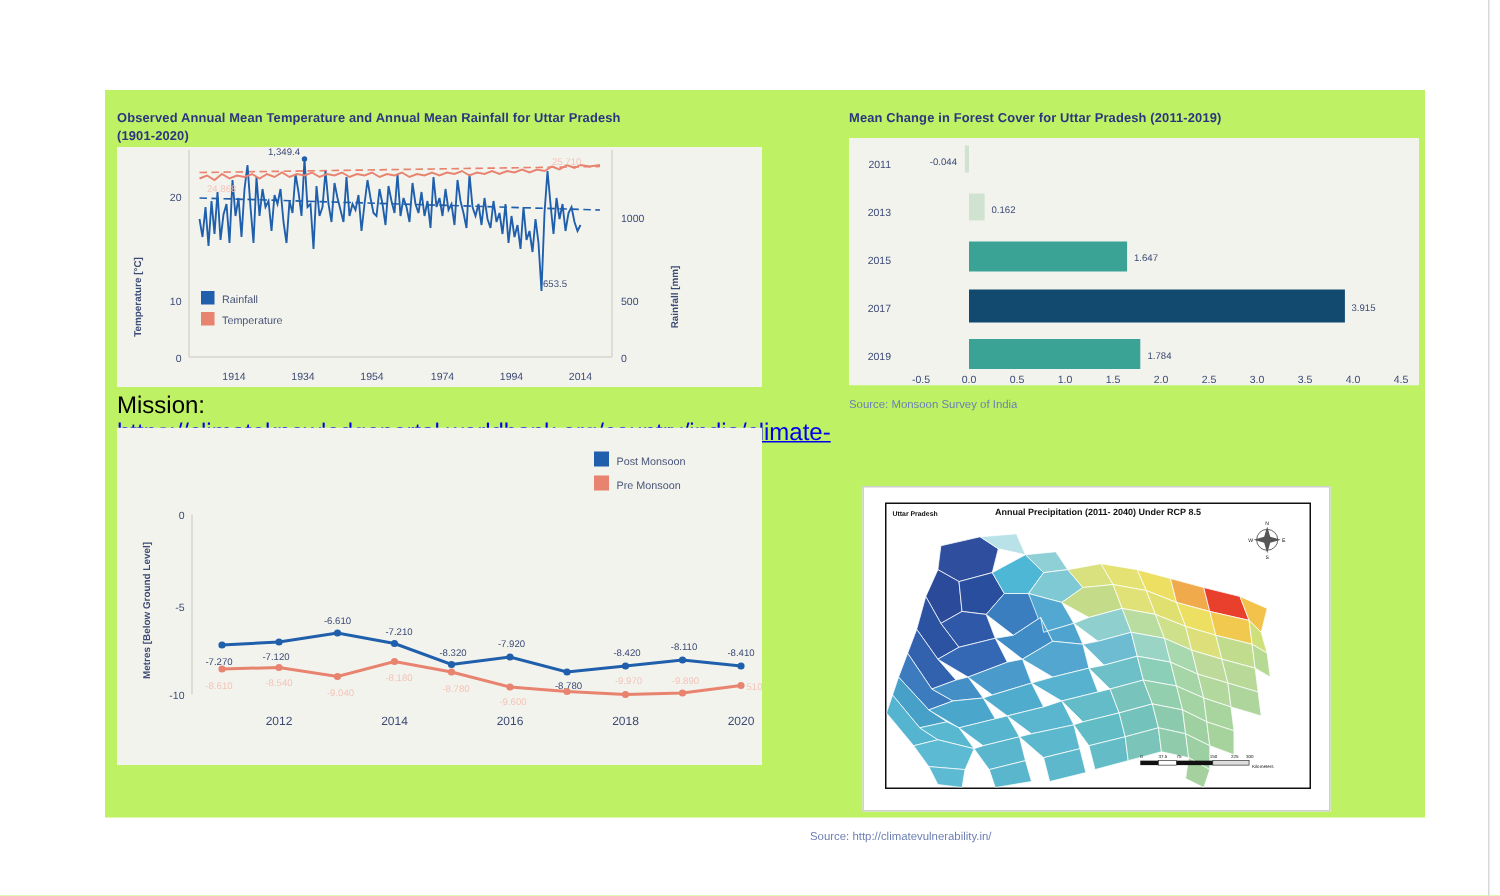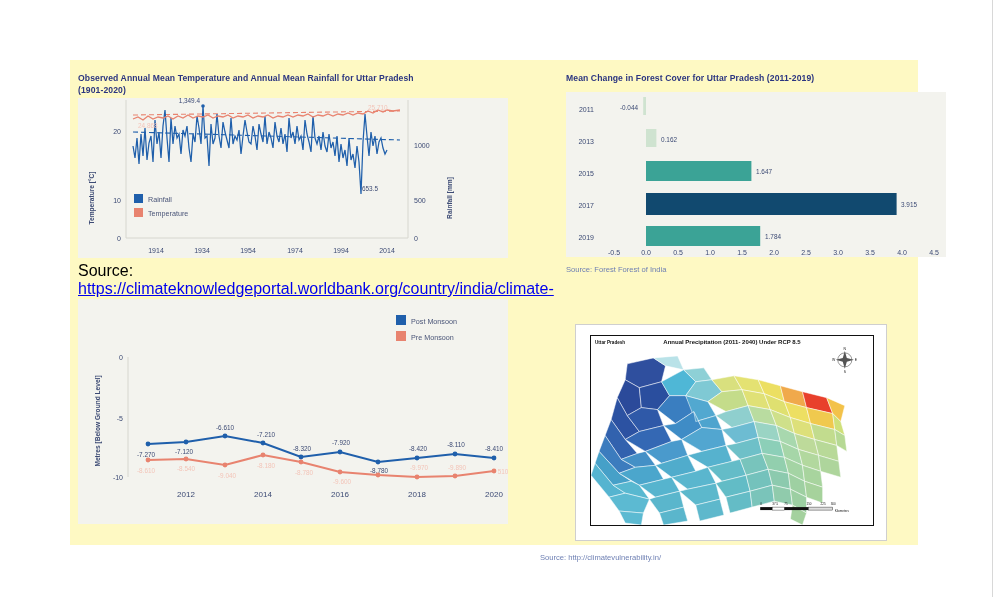--- a/index.html
+++ b/index.html
@@ -2,21 +2,21 @@
 <html><head>
 <meta charset="utf-8">
 <style>
   html,body{margin:0;padding:0;}
   body{
     width:1000px;height:597px;background:#ffffff;
     font-family:"Liberation Sans", sans-serif;
     overflow:hidden;position:relative;
   }
   .page-edge{position:absolute;top:0;left:992px;width:1px;height:597px;background:#d8d8d8;}
-  .board{position:absolute;left:70px;top:60px;width:848px;height:485px;background:#fef9c3;}
+  .board{position:absolute;left:70px;top:60px;width:848px;height:485px;background:#bef264;padding-left:32px;}
 
   
   .panel{position:absolute;}
   .ttl{
     color:#2b3580;font-weight:bold;font-size:8.6px;line-height:12px;
     letter-spacing:.1px;
   }
   .src{color:#6d7fb3;font-size:7.6px;line-height:11px;}
   .axlab{fill:#3c4a74;font-size:7px;font-family:"Liberation Sans",sans-serif;}
   .axttl{fill:#3c4a74;font-size:6.6px;font-weight:bold;font-family:"Liberation Sans",sans-serif;}
@@ -100,21 +100,21 @@
       <text class="dlab" x="60" y="30" fill="#f3c4b8">24.868</text>
       <text class="dlab" x="290" y="12" fill="#f3c4b8">25.710</text>
 
       <rect x="56" y="96" width="9" height="9" fill="#1f5fab"></rect>
       <text class="lgd" x="70" y="104">Rainfall</text>
       <rect x="56" y="110" width="9" height="9" fill="#e8836f"></rect>
       <text class="lgd" x="70" y="118">Temperature</text>
     </svg>
 
     <div class="srcline" style="top:190px;left:0;">
-      <span>Source: </span><a href="#">https://climateknowledgeportal.worldbank.org/country/india/climate-data-historical</a>
+      <span>Mission: </span><a href="#">https://climateknowledgeportal.worldbank.org/country/india/climate-data-historical</a>
     </div>
   </div>
 
   <div class="panel" id="p-forest" style="left:470px;top:12px;width:380px;height:215px;margin-left:26px;">
     <div class="ttl">Mean Change in Forest Cover for Uttar Pradesh (2011-2019)</div>
 
     <svg class="chartbox" style="top:20px;" width="380" height="165" viewBox="0 0 380 165">
       <rect x="0" y="0" width="380" height="165" fill="#f3f3ee"></rect>
 
       <text class="axlab" x="28" y="20" text-anchor="end">2011</text>
@@ -144,24 +144,24 @@
       <text class="axlab" x="144" y="163" text-anchor="middle">1.0</text>
       <text class="axlab" x="176" y="163" text-anchor="middle">1.5</text>
       <text class="axlab" x="208" y="163" text-anchor="middle">2.0</text>
       <text class="axlab" x="240" y="163" text-anchor="middle">2.5</text>
       <text class="axlab" x="272" y="163" text-anchor="middle">3.0</text>
       <text class="axlab" x="304" y="163" text-anchor="middle">3.5</text>
       <text class="axlab" x="336" y="163" text-anchor="middle">4.0</text>
       <text class="axlab" x="368" y="163" text-anchor="middle">4.5</text>
     </svg>
 
-    <div class="srcline src" style="top:192px;left:0;">Source: Forest Forest of India</div>
+    <div class="srcline src" style="top:192px;left:0;">Source: Monsoon Survey of India</div>
   </div>
 
-  <div class="panel" id="p-water" style="left:8px;top:259px;width:430px;height:240px;">
+  <div class="panel" id="p-water" style="left:8px;top:245px;width:430px;height:240px;">
     <div class="ttl" style="width:330px;">Average Depth of Ground Water Level for Uttar Pradesh (2011-2020)</div>
 
     <svg class="chartbox" style="top:-20px;" width="430" height="225" viewBox="0 0 430 225">
       <rect x="0" y="0" width="430" height="225" fill="#f3f3ee"></rect>
 
       <rect x="318" y="16" width="10" height="10" fill="#1f5fab"></rect>
       <text class="lgd" x="333" y="25">Post Monsoon</text>
       <rect x="318" y="32" width="10" height="10" fill="#e8836f"></rect>
       <text class="lgd" x="333" y="41">Pre Monsoon</text>
 

